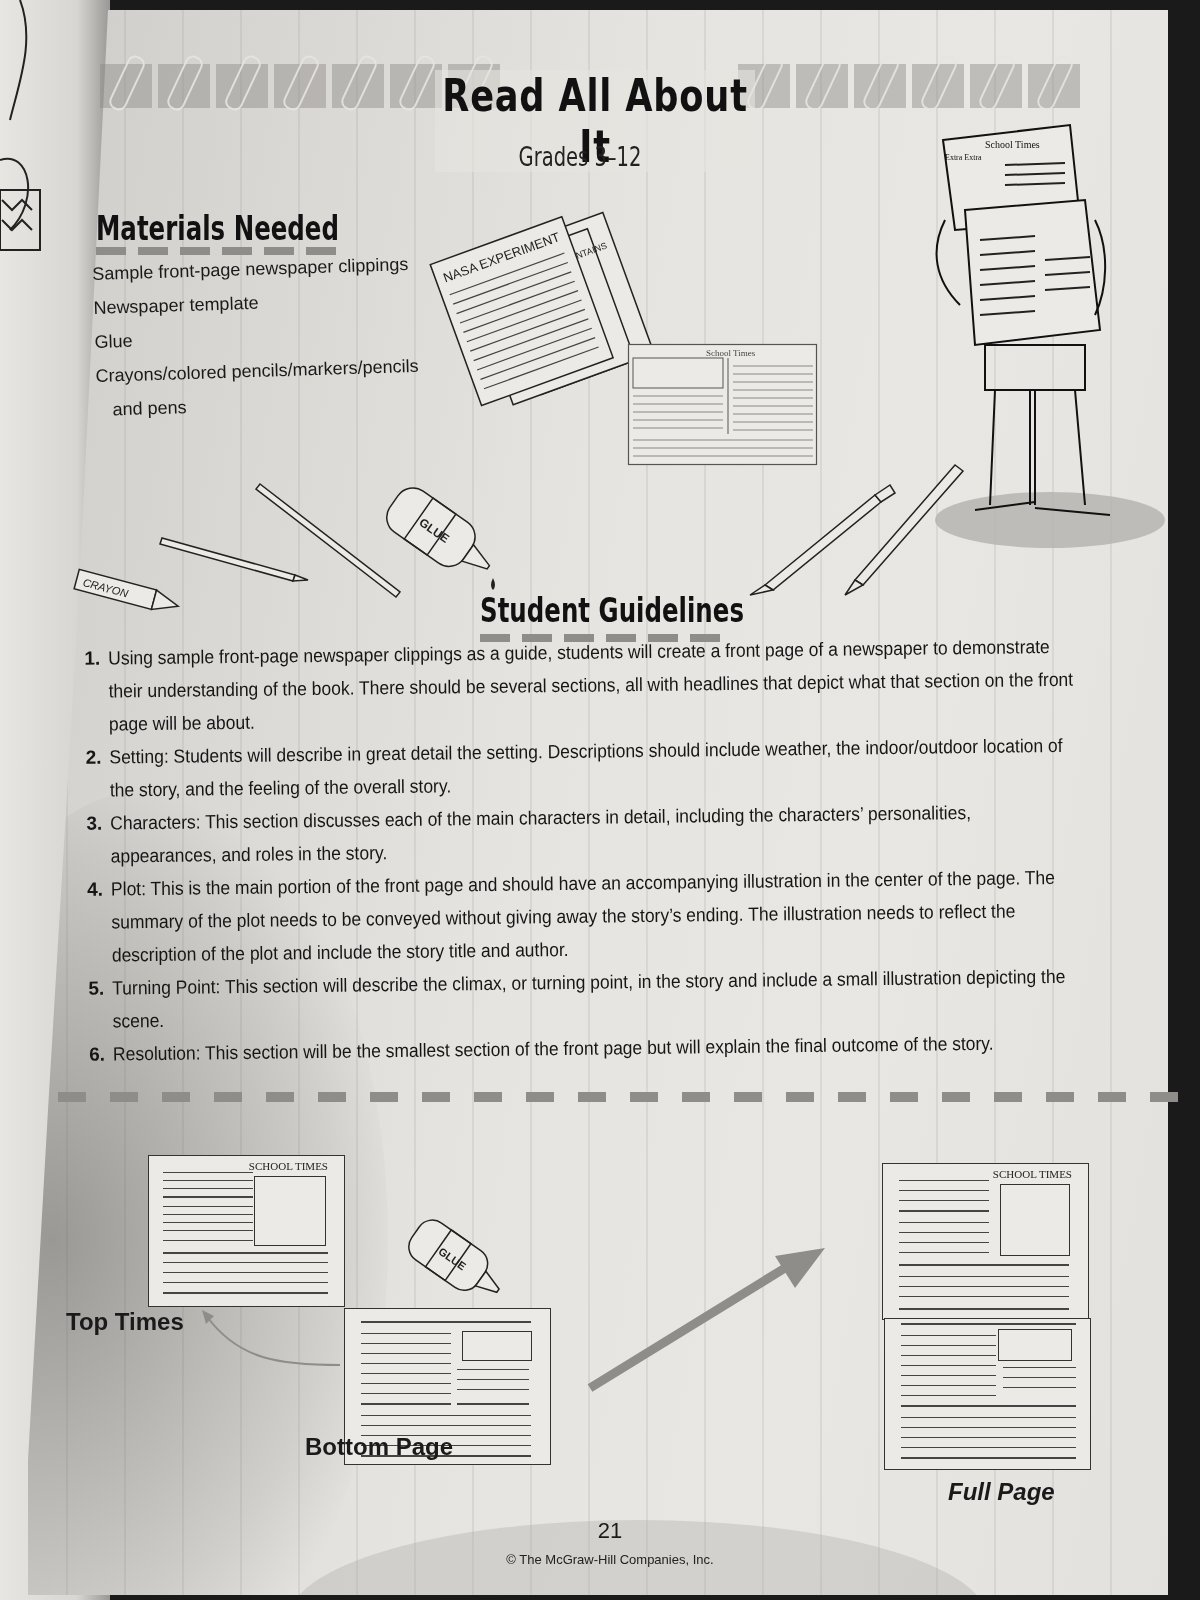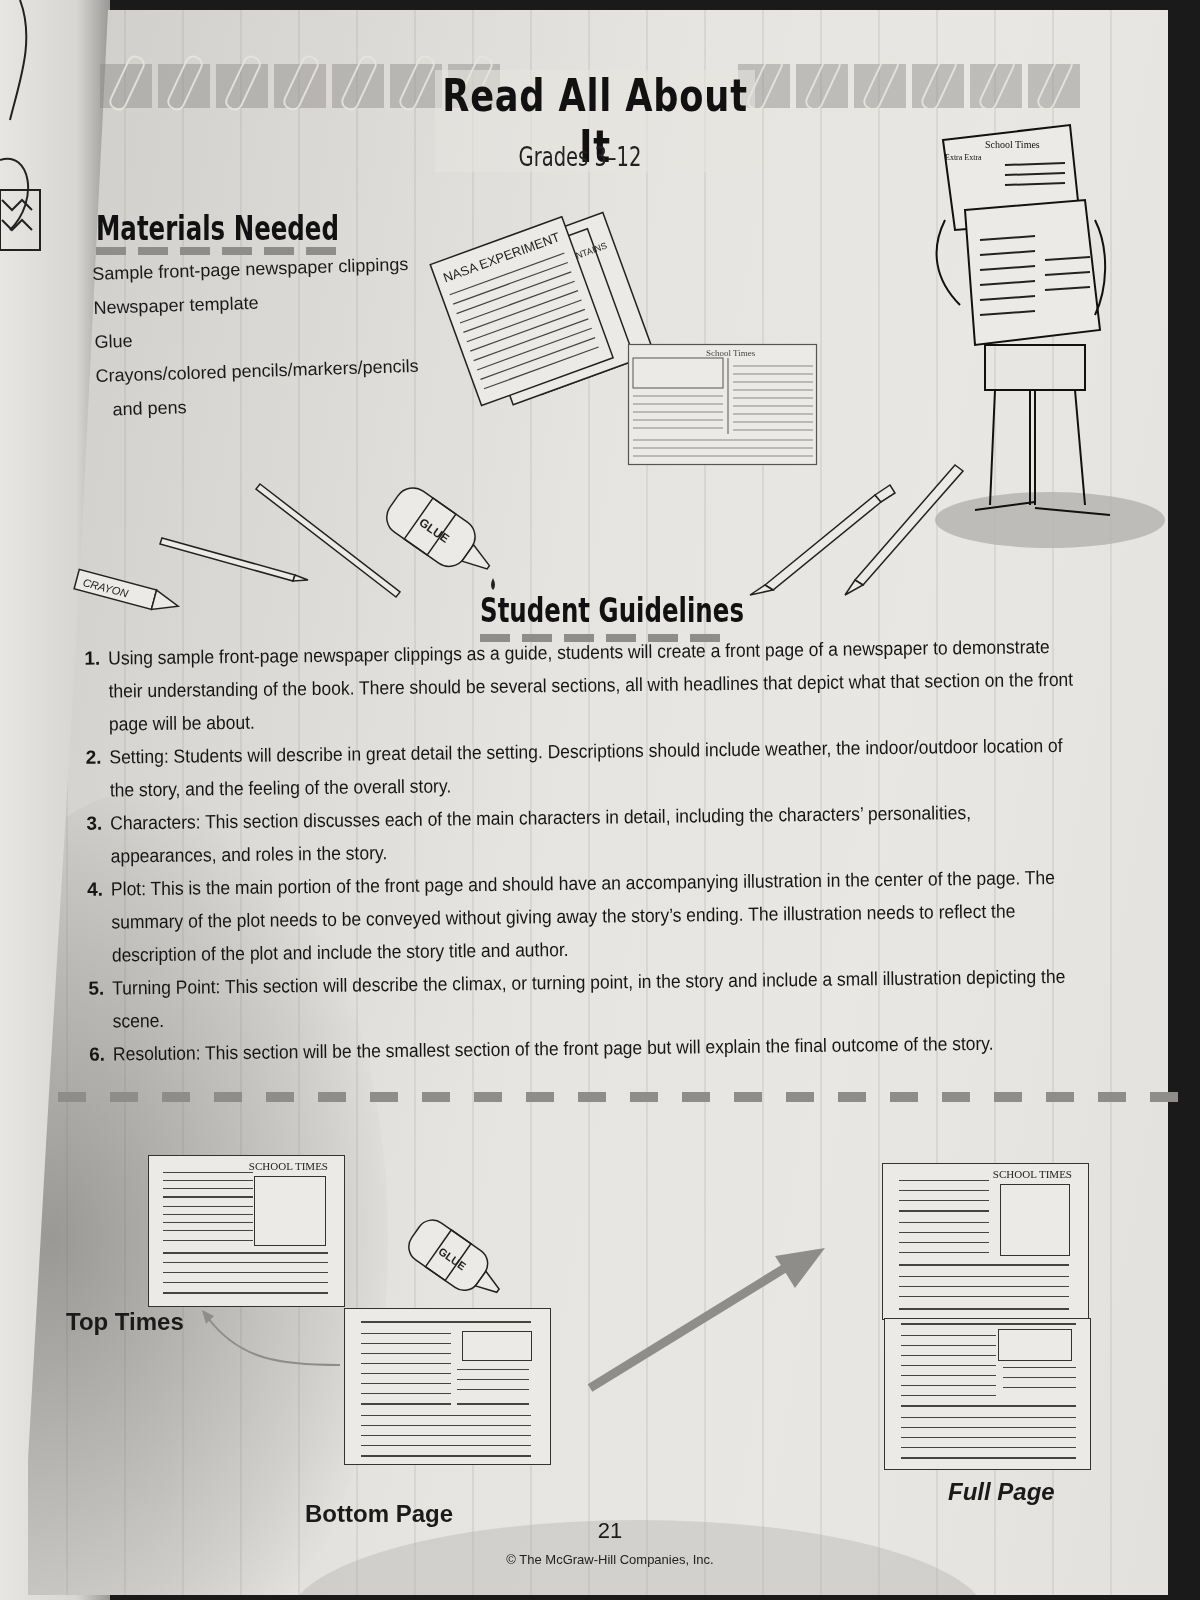--- a/index.html
+++ b/index.html
@@ -378,21 +378,21 @@
   <div class="line" style="left:112px; top:60px; width:72px;"></div>
   <div class="line" style="left:112px; top:70px; width:72px;"></div>
   <div class="line" style="left:112px; top:80px; width:72px;"></div>
   <div class="line" style="left:112px; top:94px; width:72px; height:2px;"></div>
   <div class="line" style="left:16px; top:106px; width:170px;"></div>
   <div class="line" style="left:16px; top:116px; width:170px;"></div>
   <div class="line" style="left:16px; top:126px; width:170px;"></div>
   <div class="line" style="left:16px; top:136px; width:170px;"></div>
   <div class="line" style="left:16px; top:146px; width:170px; height:2px;"></div>
 </div>
-<div class="diagram-label" style="left:305px; top:1500px;">Bottom Page</div>
+<div class="diagram-label" style="left:305px; top:1433px;">Bottom Page</div>
 
 <svg class="ill" style="left:585px; top:1248px;" width="240" height="150">
   <line x1="5" y1="140" x2="200" y2="20" stroke="#8f8d8a" stroke-width="9"></line>
   <path d="M240 0 L190 8 L210 40 Z" fill="#8f8d8a"></path>
 </svg>
 
 <div class="template" style="left:882px; top:1163px; width:205px; height:155px;">
   <div class="mast">SCHOOL TIMES</div>
   <div class="box" style="right:18px; top:20px; width:68px; height:70px;"></div>
   <div class="line" style="left:16px; top:16px; width:90px;"></div>

